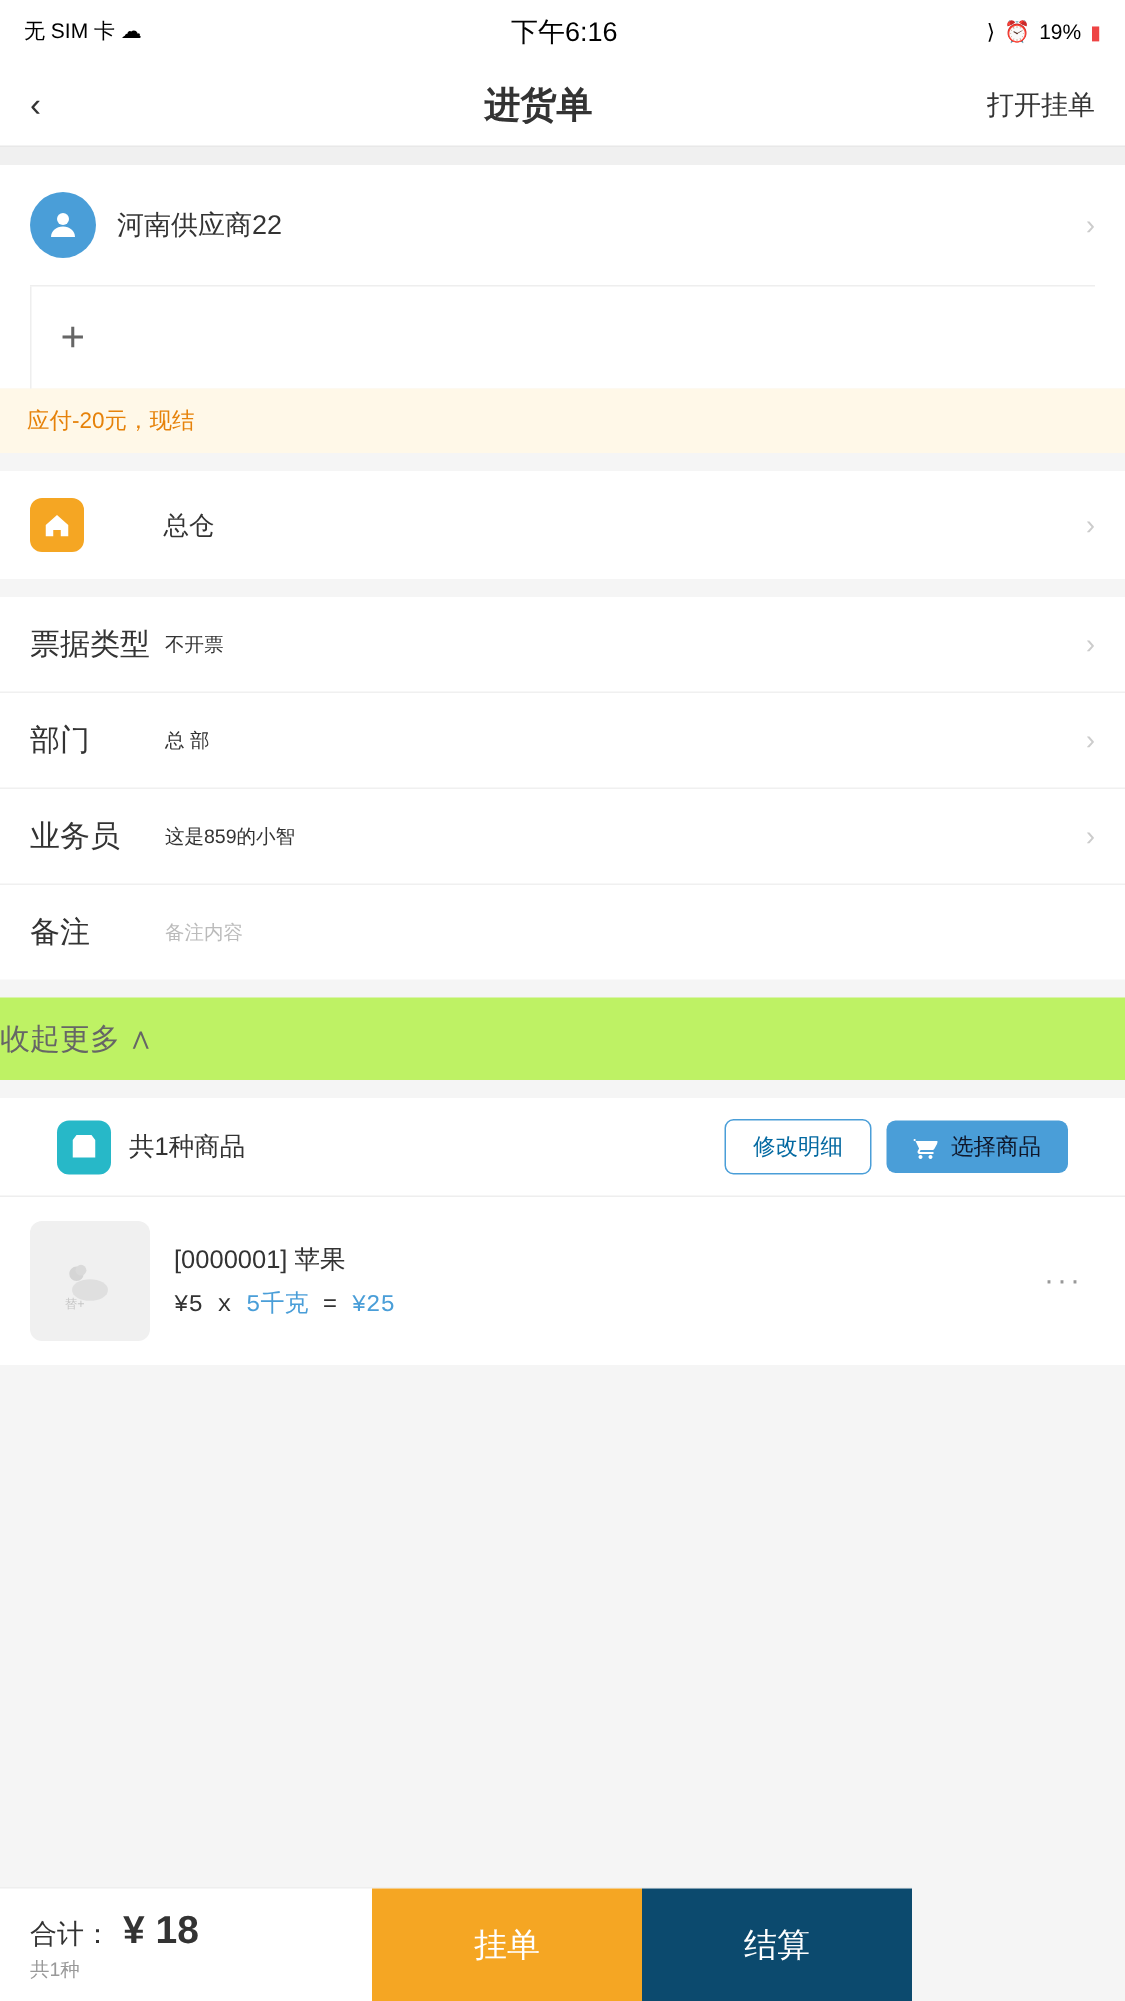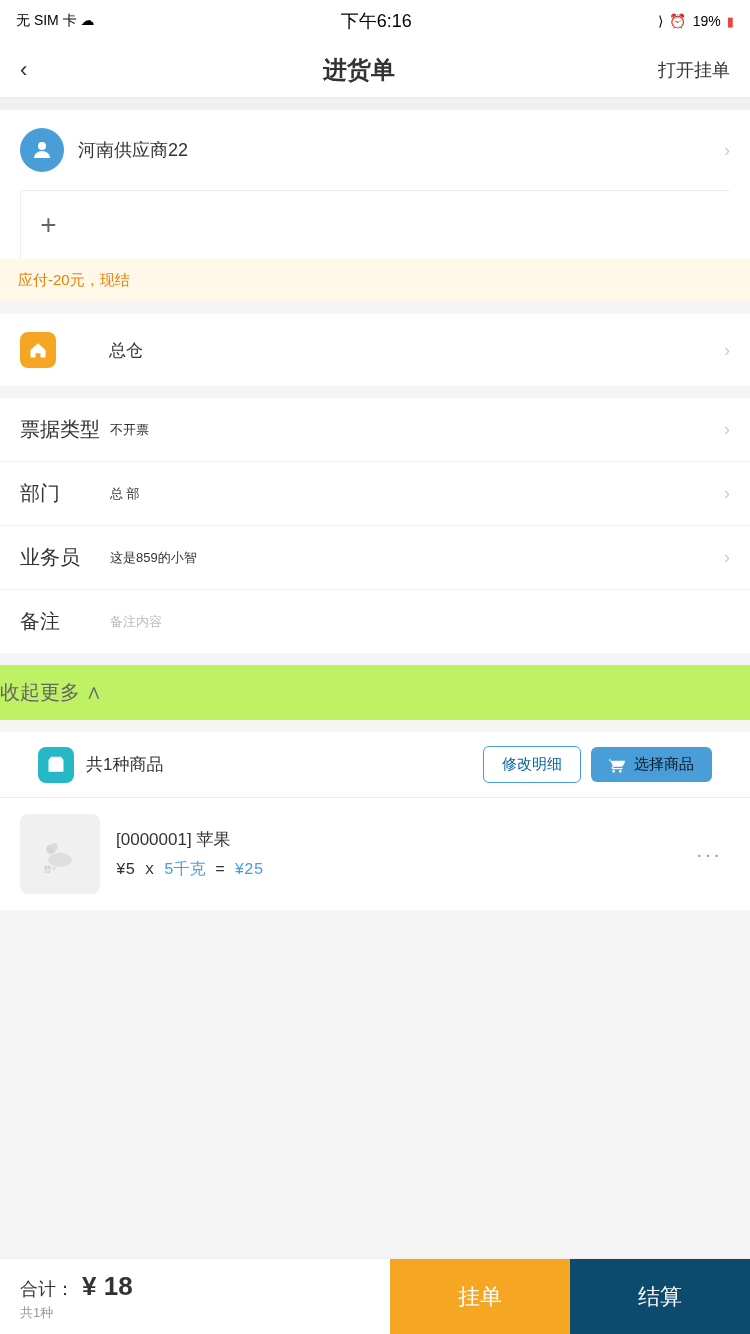--- a/index.html
+++ b/index.html
@@ -276,21 +276,21 @@
       padding: 8px;
       cursor: pointer;
       letter-spacing: 2px;
     }
 
     
     .footer {
       position: fixed;
       bottom: 0;
       left: 0;
-      width: 750px;
+      width: 608px;
       height: 76px;
       display: flex;
       align-items: center;
       background: #fff;
       border-top: 1px solid #eee;
     }
     .footer-summary {
       flex: 1;
       padding: 0 20px;
     }

